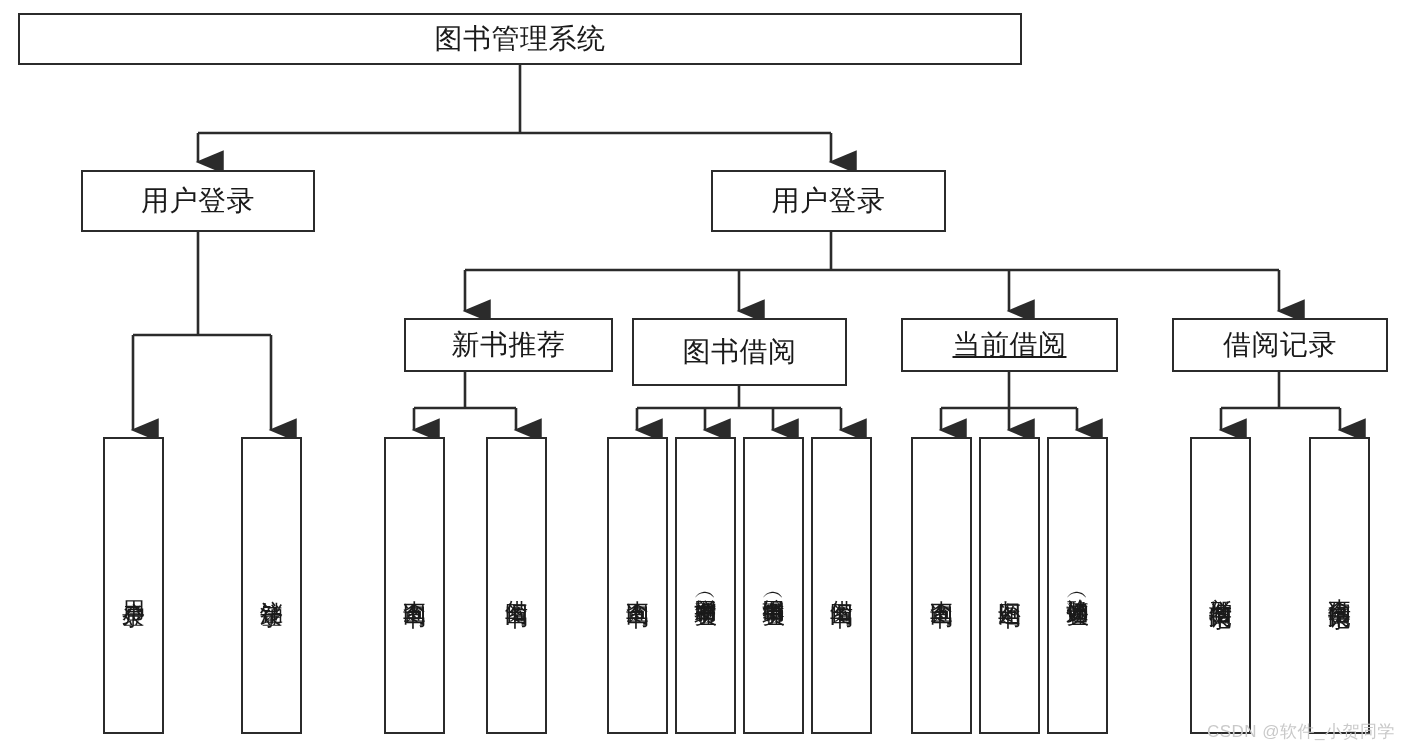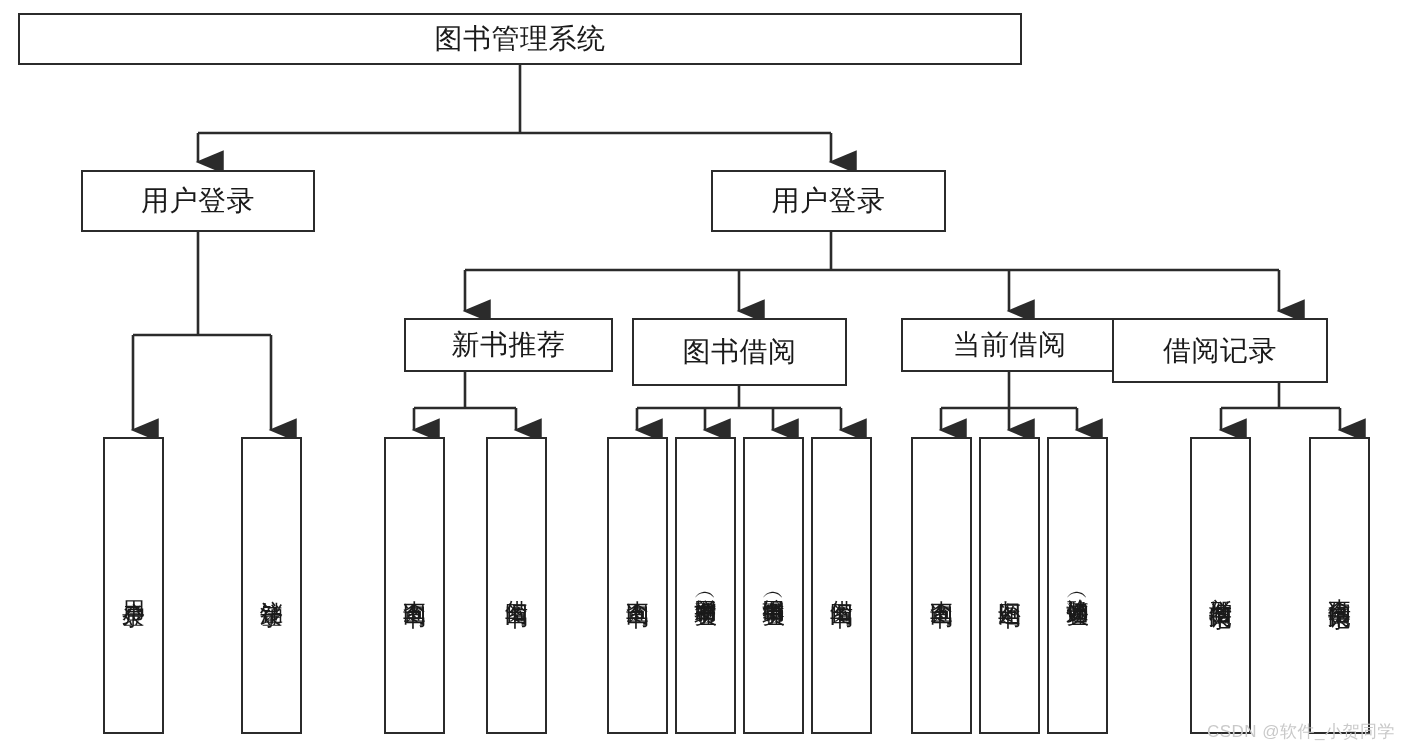--- a/index.html
+++ b/index.html
@@ -136,25 +136,25 @@
   </div>
 
   <div class="node horiz" style="left:361px; top:318px; width:209px; height:54px;margin-left:43px;">
     <span>新书推荐</span>
   </div>
 
   <div class="node horiz" style="left:632px; top:318px; width:215px; height:68px;">
     <span>图书借阅</span>
   </div>
 
-  <div class="node horiz" style="left:901px; top:318px; width:217px; height:54px;">
+  <div class="node horiz" style="left:901px; top:318px; width:217px; height:54px;text-decoration:underline;">
     <span>当前借阅</span>
   </div>
 
-  <div class="node horiz" style="left:1112px; top:318px; width:216px; height:65px;">
+  <div class="node horiz" style="left:1172px; top:318px; width:216px; height:54px;">
     <span>借阅记录</span>
   </div>
 
   <div class="node vert" style="left:103px; top:437px; width:61px; height:297px;">
     <span>用户登录</span>
   </div>
 
   <div class="node vert" style="left:241px; top:437px; width:61px; height:297px;">
     <span>注销登录</span>
   </div>

